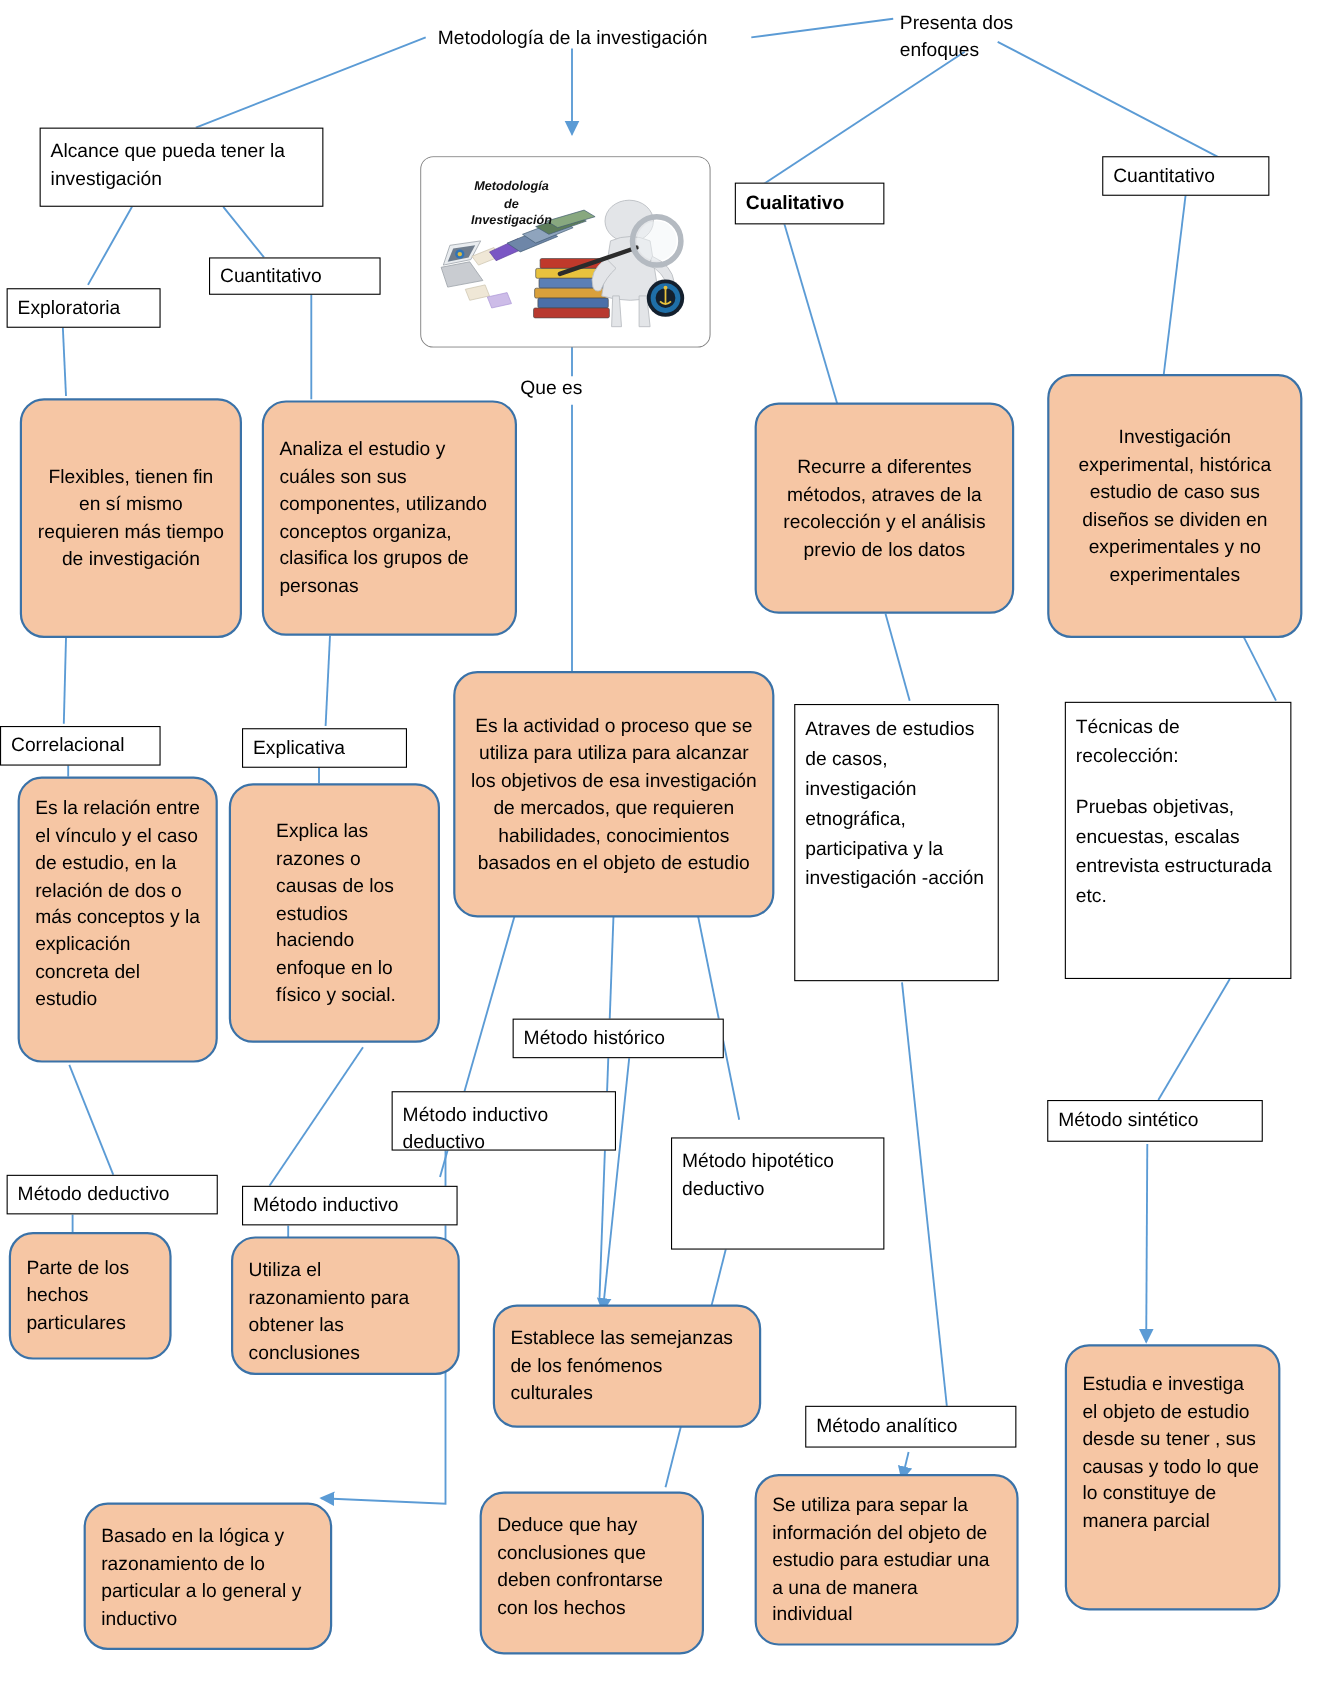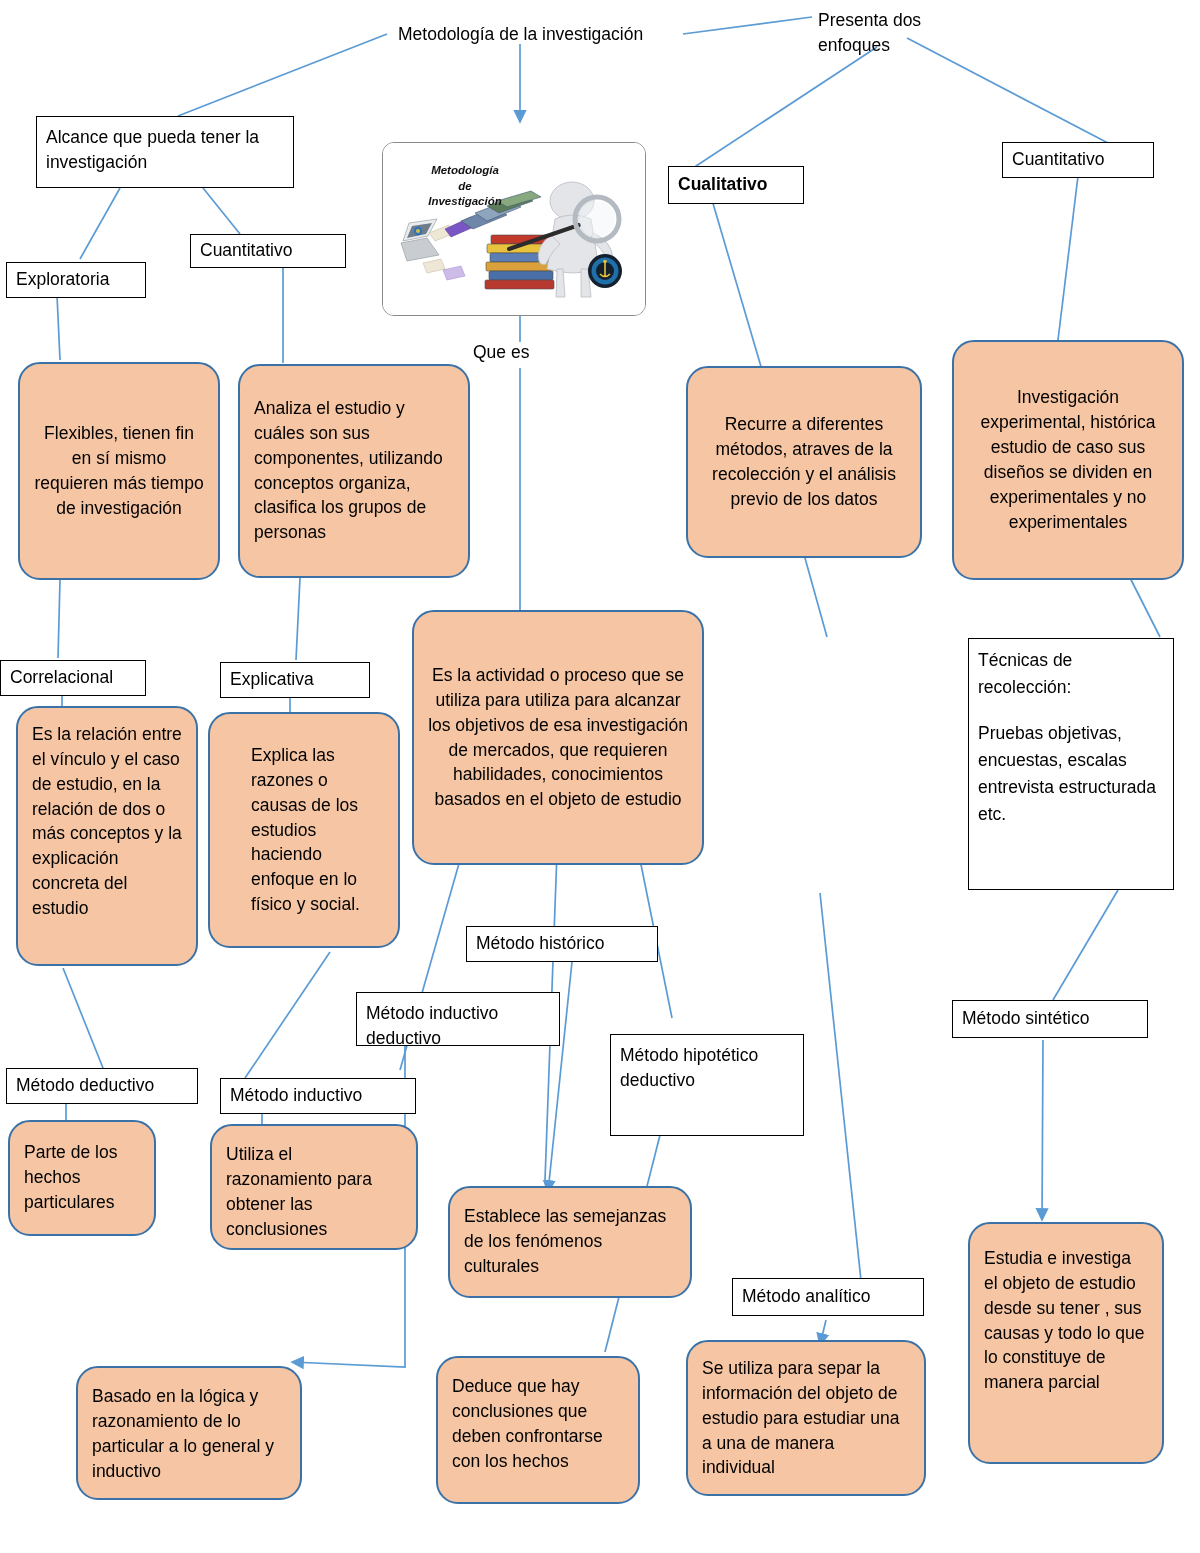--- a/index.html
+++ b/index.html
@@ -256,20 +256,23 @@
   </div>
 
   <div class="node rect" style="left:668px; top:166px; width:136px; height:38px;font-weight:bold;">
     <span>Cualitativo</span>
   </div>
 
   <div class="node rect" style="left:1002px; top:142px; width:152px; height:36px;">
     <span>Cuantitativo</span>
   </div>
 
+  <div class="node rect top" style="left:722px; top:640px; width:186px; height:252px; line-height:1.56;">
+    <span>Atraves de estudios de casos, investigación etnográfica, participativa y la investigación -acción</span>
+  </div>
 
   <div class="node rect top" style="left:968px; top:638px; width:206px; height:252px; flex-direction:column; line-height:1.56;">
     <span style="display:block; margin-bottom:18px;">Técnicas de recolección:</span>
     <span style="display:block;">Pruebas objetivas, encuestas, escalas entrevista estructurada etc.</span>
   </div>
 
   <div class="node rect" style="left:6px; top:1068px; width:192px; height:36px;">
     <span>Método deductivo</span>
   </div>
 
@@ -298,21 +301,21 @@
   </div>
 
   <div class="node round ctr" style="left:18px; top:362px; width:202px; height:218px;">
     <span>Flexibles, tienen fin en sí mismo requieren más tiempo de investigación</span>
   </div>
 
   <div class="node round top" style="left:238px; top:364px; width:232px; height:214px; padding-top:30px;">
     <span>Analiza el estudio y cuáles son sus componentes, utilizando conceptos organiza, clasifica los grupos de personas</span>
   </div>
 
-  <div class="node round ctr" style="left:412px; top:610px; width:292px; height:255px;">
+  <div class="node round ctr" style="left:412px; top:610px; width:292px; height:224px;">
     <span>Es la actividad o proceso que se utiliza para utiliza para alcanzar los objetivos de esa investigación de mercados, que requieren habilidades, conocimientos basados en el objeto de estudio</span>
   </div>
 
   <div class="node round top" style="left:16px; top:706px; width:182px; height:260px; padding-top:14px;">
     <span>Es la relación entre el vínculo y el caso de estudio, en la relación de dos o más conceptos y la explicación concreta del estudio</span>
   </div>
 
   <div class="node round" style="left:208px; top:712px; width:192px; height:236px;padding-left:41px;">
     <span>Explica las razones o causas de los estudios haciendo enfoque en lo físico y social.</span>
   </div>

